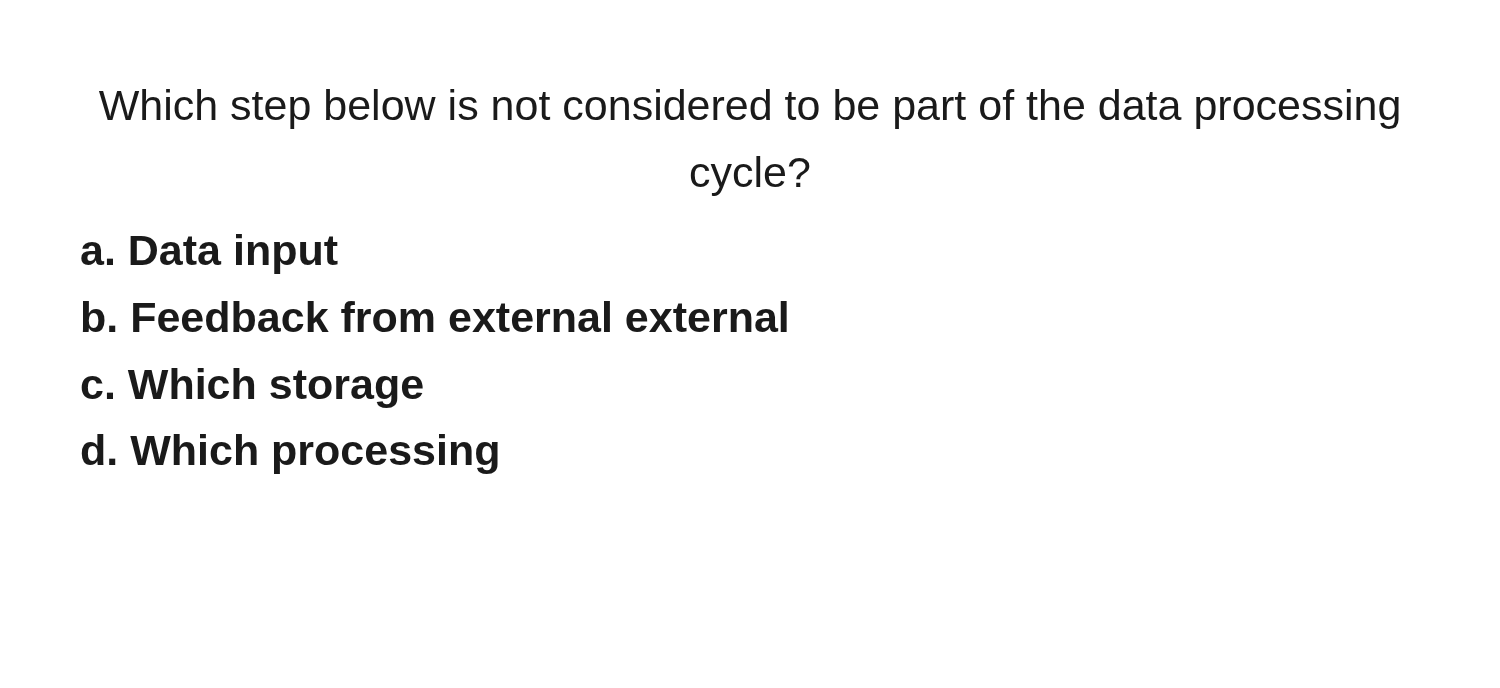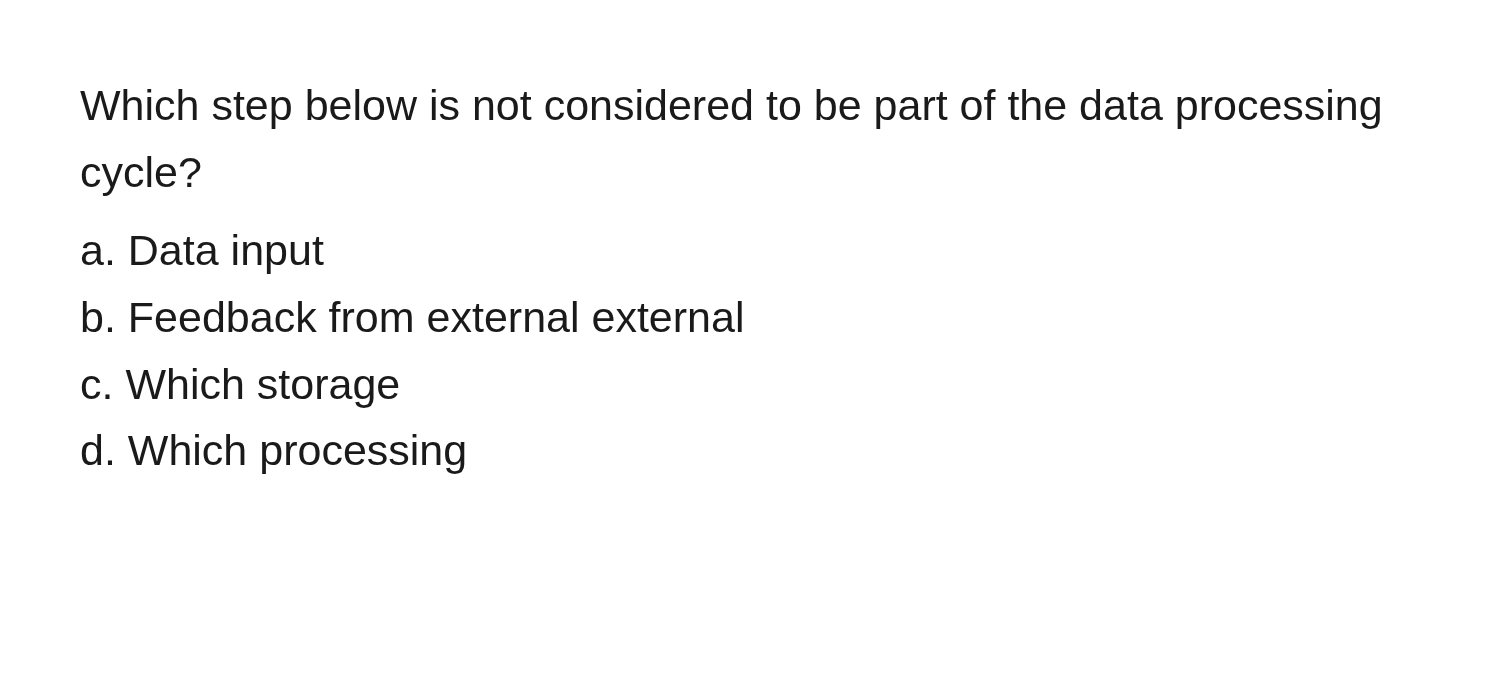--- a/index.html
+++ b/index.html
@@ -1,32 +1,34 @@
 <!DOCTYPE html>
 <html><head>
   <meta charset="utf-8">
   <style>
     * {
       margin: 0;
       padding: 0;
       box-sizing: border-box;
+      font-weight: bold;
     }
     body {
       width: 1500px;
       height: 688px;
       background: #ffffff;
       font-family: -apple-system, BlinkMacSystemFont, "Segoe UI", Helvetica, Arial, sans-serif;
       color: #1a1a1a;
       padding: 72px 80px;
     }
     .question {
       font-size: 43px;
       line-height: 1.55;
       font-weight: 400;
       margin-bottom: 12px;
+      text-align: center;
     }
     .options {
       display: flex;
       flex-direction: column;
     }
     .option {
       font-size: 43px;
       line-height: 1.55;
       font-weight: 400;
     }

